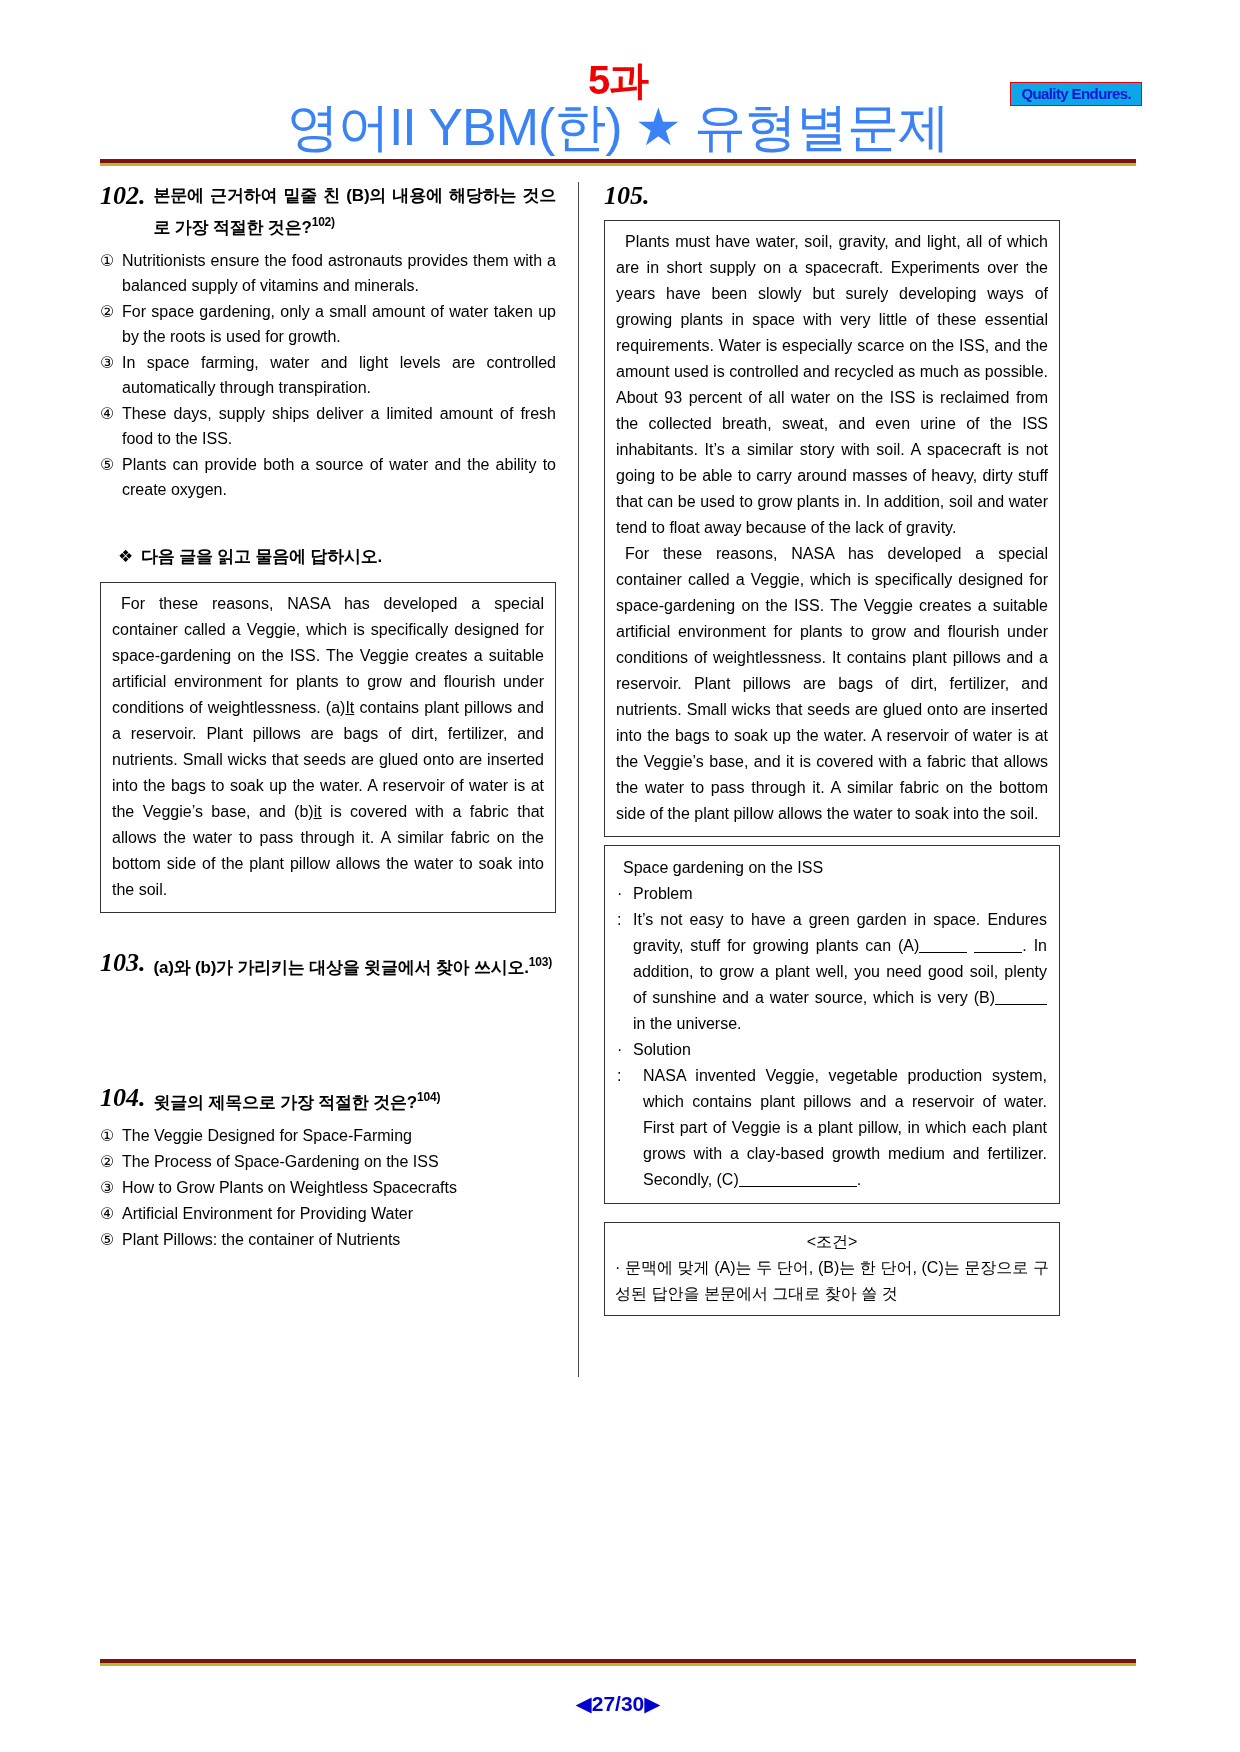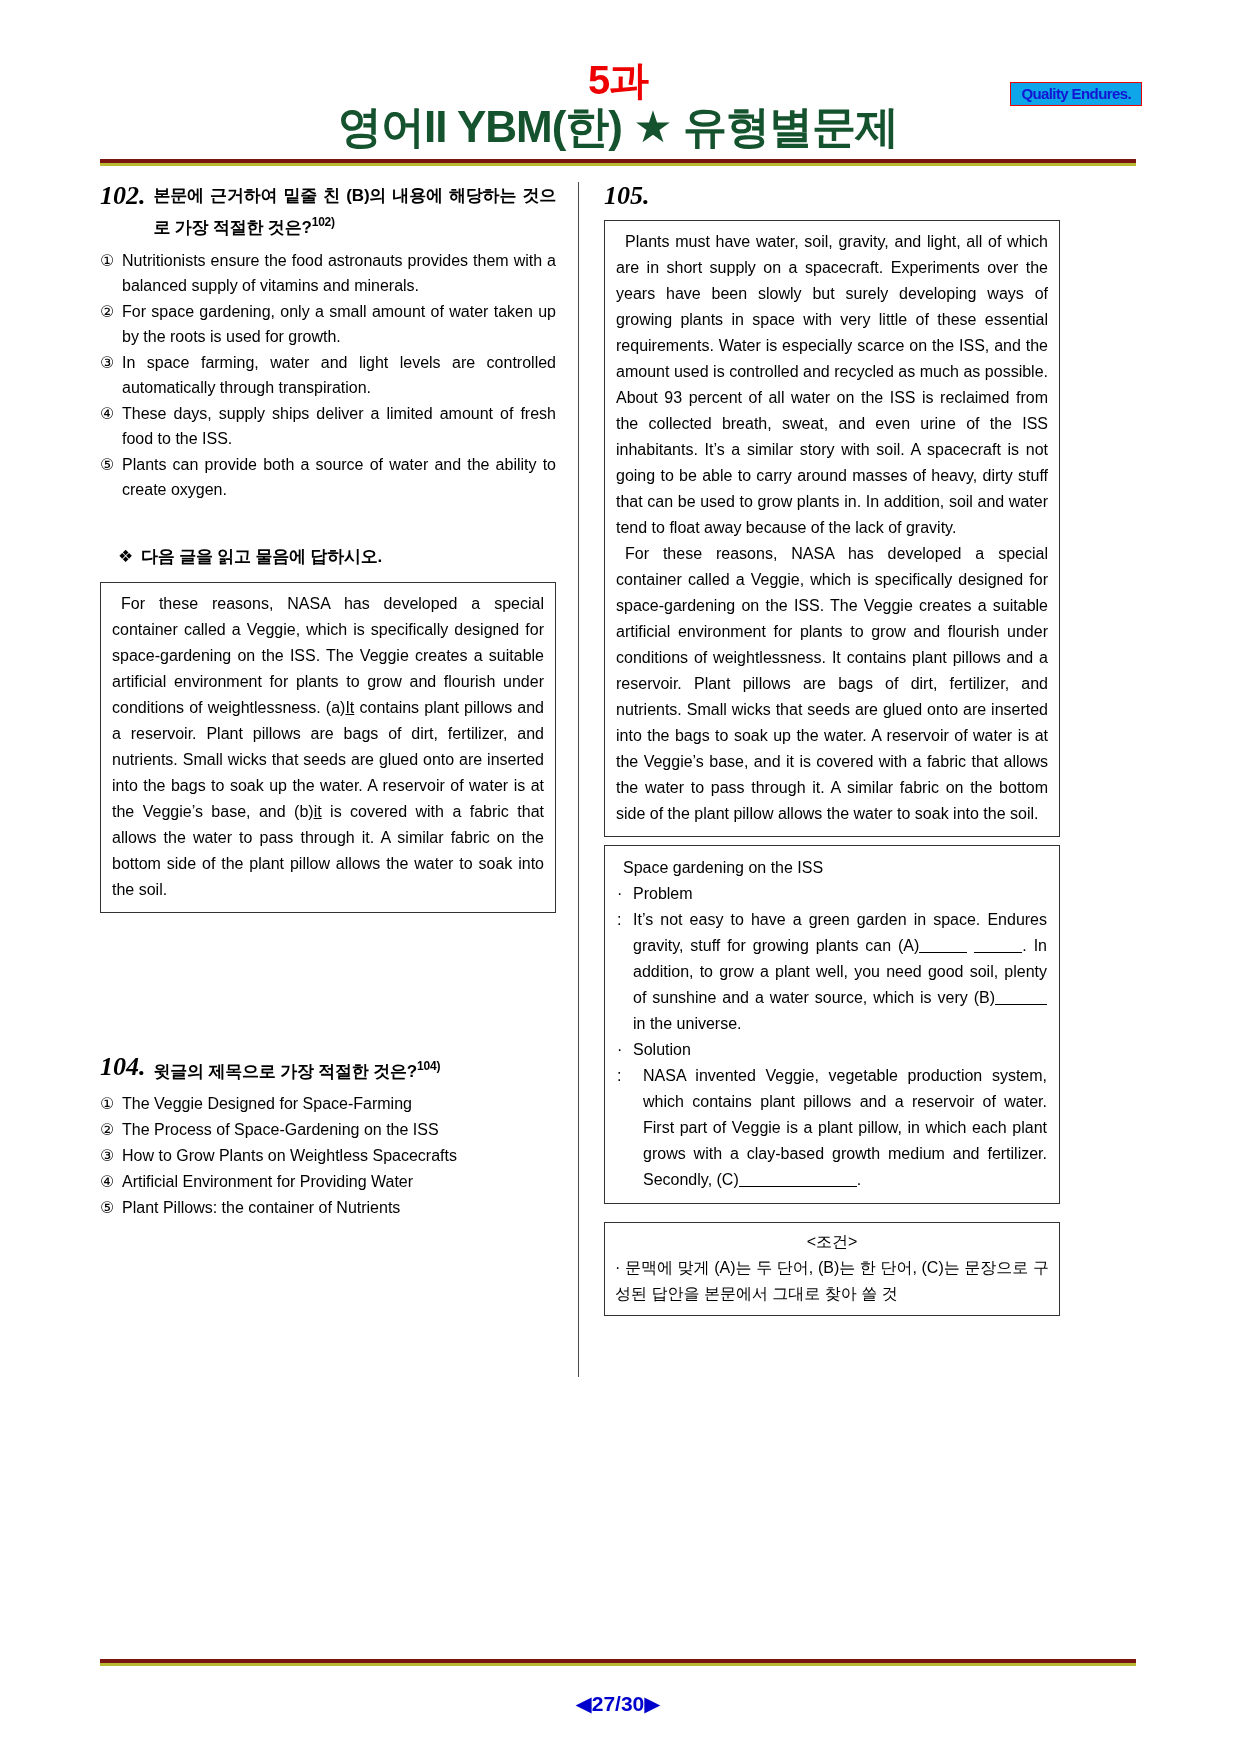--- a/index.html
+++ b/index.html
@@ -13,21 +13,21 @@
   }
   .page{position:relative;width:1236px;height:1752px;box-sizing:border-box;padding:0 100px;}
 
   
   .header{position:relative;padding-top:58px;}
   .h-lesson{
     text-align:center;color:#ee0000;font-weight:bold;font-size:40px;
     line-height:44px;letter-spacing:-1px;
   }
   .h-title{
-    text-align:center;color:#14532d;font-weight:bold;font-size:44px;
+    text-align:center;color:#3b82f6;font-weight:normal;font-size:52px;
     line-height:46px;letter-spacing:-1px;margin-top:2px;
   }
   .badge{
     position:absolute;right:-6px;top:82px;
     border:1.6px solid #ee0000;
     padding:3px 10px 4px 10px;
     color:#1414d2;font-weight:bold;font-size:15px;
     letter-spacing:-0.6px;line-height:15px;
     background:#0ea5e9;
   }
@@ -181,20 +181,24 @@
 
       <div class="directive">
         <span class="dia">❖</span><span>다음 글을 읽고 물음에 답하시오.</span>
       </div>
 
       <div class="box">
         <p><span>For these reasons, NASA has developed a special container called a Veggie, which is specifically designed for space-gardening on the ISS. The Veggie creates a suitable artificial environment for plants to grow and flourish under conditions of weightlessness. (a)</span><span class="u">It</span><span> contains plant pillows and a reservoir. Plant pillows are bags of dirt, fertilizer, and nutrients. Small wicks that seeds are glued onto are inserted into the bags to soak up the water. A reservoir of water is at the Veggie’s base, and (b)</span><span class="u">it</span><span> is covered with a fabric that allows the water to pass through it. A similar fabric on the bottom side of the plant pillow allows the water to soak into the soil.</span></p>
       </div>
 
       <div class="q" style="margin-top:36px;">
+        <div class="q-head">
+          <span class="q-num">103.</span>
+          <span class="q-text"><span>(a)와 (b)가 가리키는 대상을 윗글에서 찾아 쓰시오.</span><span class="sup">103)</span></span>
+        </div>
         <div class="spacer-103"></div>
       </div>
 
       <div class="q">
         <div class="q-head">
           <span class="q-num">104.</span>
           <span class="q-text"><span>윗글의 제목으로 가장 적절한 것은?</span><span class="sup">104)</span></span>
         </div>
         <div class="choices">
           <div class="choice tight">

